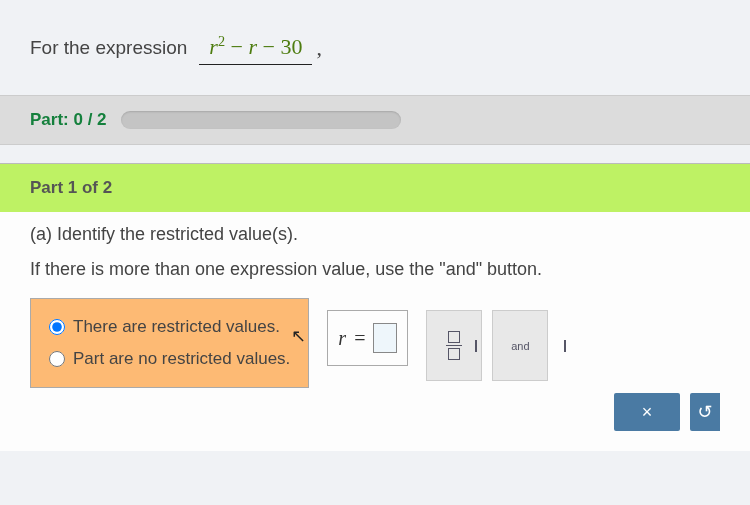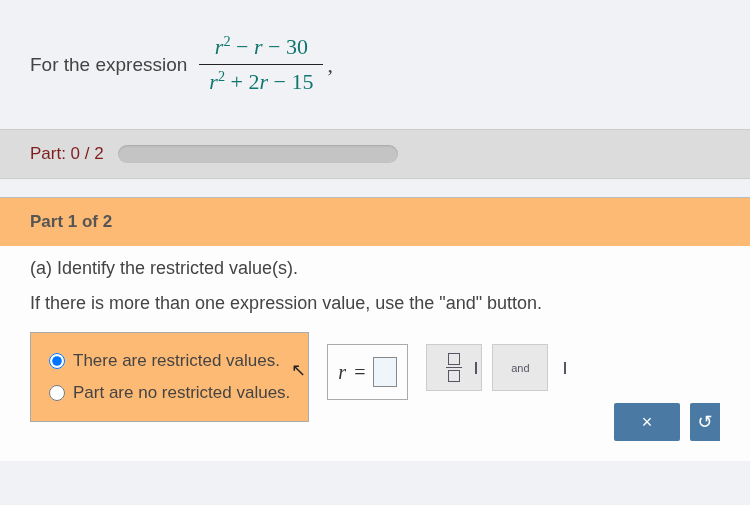--- a/index.html
+++ b/index.html
@@ -18,21 +18,21 @@
       align-items: center;
       font-size: 19px;
     }
     .expr-label { margin-right: 12px; }
     .fraction {
       display: inline-flex;
       flex-direction: column;
       align-items: center;
       font-family: "Times New Roman", serif;
       font-size: 22px;
-      color: #0f766e;
+      color: #4d7c0f;
       line-height: 1.3;
     }
     .fraction .num, .fraction .den {
       padding: 2px 10px;
     }
     .fraction .bar {
       width: 100%;
       height: 1.5px;
       background: #222;
     }
@@ -43,35 +43,35 @@
     .part-bar {
       background: #dcdcdc;
       padding: 14px 30px;
       display: flex;
       align-items: center;
       gap: 14px;
       border-top: 1px solid #ccc;
       border-bottom: 1px solid #ccc;
     }
     .part-bar-label {
-      font-weight: normal;
-      color: #7f1d1d;
+      font-weight: bold;
+      color: #15803d;
       font-size: 17px;
       text-align: center;
     }
     .progress-track {
       width: 280px;
       height: 18px;
       background: #c4c4c4;
       border-radius: 9px;
       box-shadow: inset 0 1px 2px rgba(0,0,0,0.15);
     }
 
     .part-header {
-      background: #fdba74;
+      background: #bef264;
       padding: 14px 30px;
       font-size: 17px;
       color: #555;
       font-weight: bold;
       margin-top: 18px;
       border-top: 1px solid #bbb;
     }
 
     .content {
       background: #fdfdfd;
@@ -126,21 +126,21 @@
     }
 
     .tool-buttons {
       display: flex;
       gap: 10px;
       align-items: center;
       margin-top: 12px;
     }
     .tool-btn {
       width: 56px;
-      height: 47px;
+      height: 71px;
       background: #e8e8e8;
       border: 1px solid #ccc;
       display: flex;
       align-items: center;
       justify-content: center;
       font-size: 15px;
       color: #556;
       cursor: pointer;
       gap: 32px;
     }
@@ -192,23 +192,20 @@
 </head>
 <body>
 
 <div class="top-section">
   <span class="expr-label">For the expression</span>
   <span class="fraction">
     <span class="num">
       <span class="ital">r</span><span class="sup">2</span> − <span class="ital">r</span> − 30
     </span>
     <span class="bar"></span>
-    <span class="den">
-      <span class="ital">r</span><span class="sup">2</span> + 2<span class="ital">r</span> − 15
-    </span>
   </span>
   <span class="comma">,</span>
 </div>
 
 <div class="part-bar">
   <span class="part-bar-label">Part: 0 / 2</span>
   <div class="progress-track"></div>
 </div>
 
 <div class="part-header">Part 1 of 2</div>

